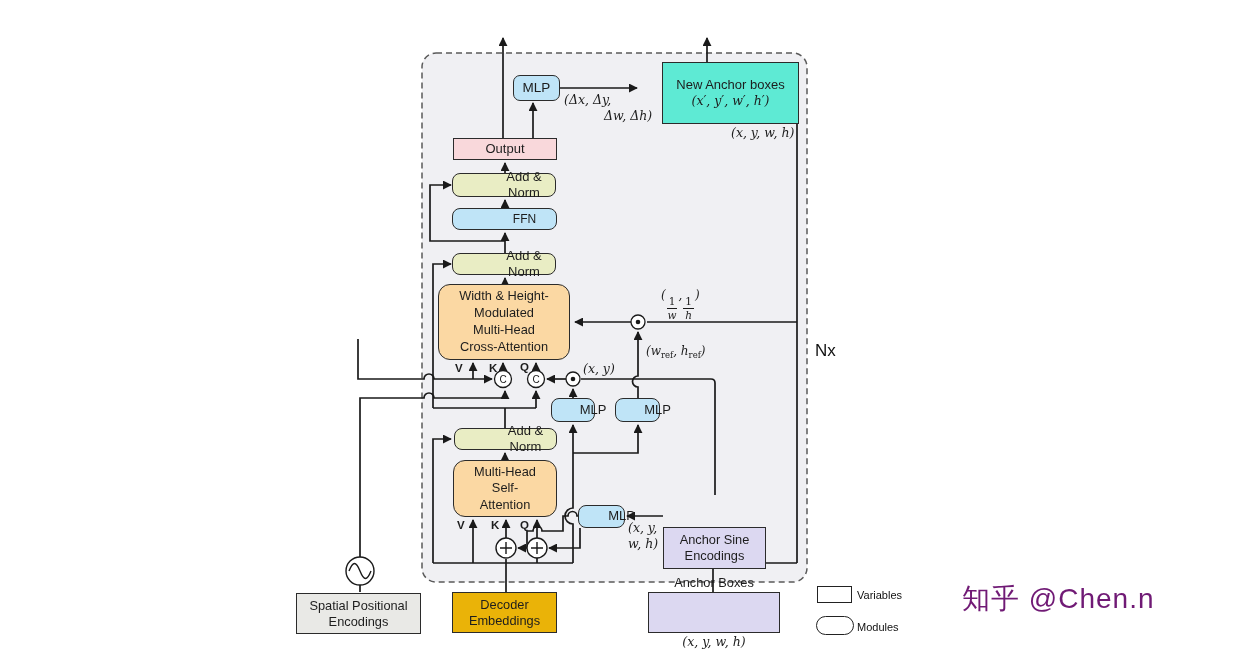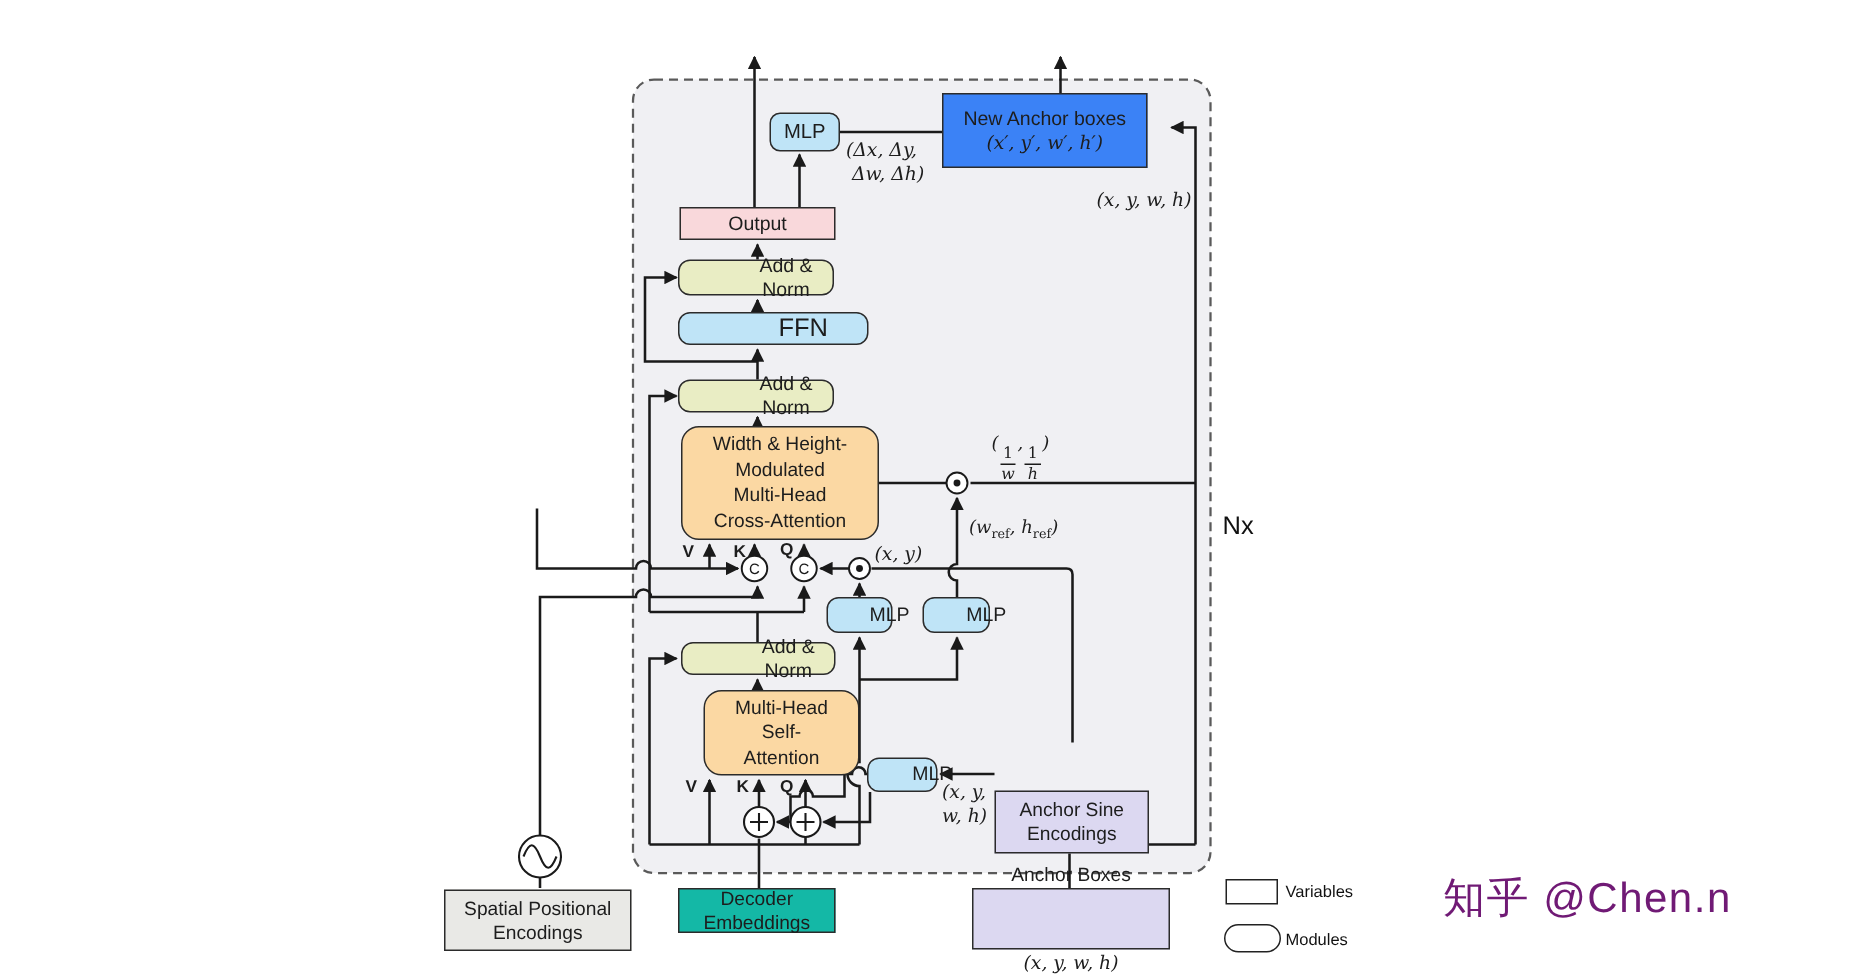--- a/index.html
+++ b/index.html
@@ -3,21 +3,21 @@
 <meta charset="utf-8">
 <style>
   html,body{margin:0;padding:0;background:#ffffff;}
   .stage{position:relative;width:1236px;height:651px;background:#ffffff;overflow:hidden;
          font-family:"Liberation Sans",sans-serif;color:#1d1d1d;}
   svg.wires{position:absolute;left:0;top:0;}
   .box{position:absolute;box-sizing:border-box;border:1.3px solid #2b2b2b;
        display:flex;flex-direction:column;align-items:center;justify-content:center;
        font-size:12.5px;line-height:1.25;text-align:center;}
   .r8{border-radius:8px;padding-left:40px;}
-  .r12{border-radius:12px;margin-left:16px;}
+  .r12{border-radius:12px;}
   .lbl{position:absolute;font-family:"DejaVu Serif",serif;font-style:italic;
        font-size:12.5px;line-height:1.3;white-space:nowrap;}
   .sans{position:absolute;font-family:"Liberation Sans",sans-serif;font-style:normal;}
   .vkq{position:absolute;font-size:11.5px;font-weight:700;font-family:"Liberation Sans",sans-serif;}
   sub.rf{font-style:normal;font-size:8.5px;}
   .frac{display:inline-flex;flex-direction:column;align-items:center;vertical-align:-6px;
         line-height:1;font-size:10.5px;margin:0 1px;}
   .frac .num{border-bottom:1px solid #1a1a1a;padding:0 2px 1px;font-style:normal;}
   .frac .den{padding-top:1px;}
   .legend-swatch{position:absolute;box-sizing:border-box;background:#ffffff;border:1.3px solid #222;}
@@ -124,34 +124,34 @@
       <path d="M349,571 C353,561 356,561 360,571 C364,581 367,581 371,571" stroke-width="1.4"></path>
       <circle cx="713" cy="555" r="13" fill="#ffffff" stroke-width="1.4"></circle>
       <path d="M703,555 C707,546 710,546 713,555 C716,564 719,564 723,555" stroke-width="1.4"></path>
     </g>
   </svg>
 
   <div class="box" style="left:513px;top:75px;width:47px;height:26px;background:#bfe4f7;border-radius:7px;font-size:13.5px;">
     <div>MLP</div>
   </div>
 
-  <div class="box" style="left:628px;top:62px;width:137px;height:50px;background:#3b82f6;font-size:13px;">
+  <div class="box" style="left:662px;top:62px;width:137px;height:62px;background:#5eead4;font-size:13px;">
     <div>New Anchor boxes</div>
     <div class="lbl" style="position:static;font-size:12.5px;">(x′, y′, w′, h′)</div>
   </div>
 
   <div class="box" style="left:453px;top:138px;width:104px;height:22px;background:#f9d8db;font-size:13px;">
     <div>Output</div>
   </div>
 
   <div class="box r8" style="left:452px;top:173px;width:104px;height:24px;background:#e9edc4;font-size:13px;">
     <div>Add &amp; Norm</div>
   </div>
 
-  <div class="box r8" style="left:452px;top:208px;width:127px;height:22px;background:#bfe4f7;font-size:17px;">
+  <div class="box r8" style="left:452px;top:208px;width:105px;height:22px;background:#bfe4f7;font-size:12px;">
     <div>FFN</div>
   </div>
 
   <div class="box r8" style="left:452px;top:253px;width:104px;height:22px;background:#e9edc4;font-size:13px;">
     <div>Add &amp; Norm</div>
   </div>
 
   <div class="box r12" style="left:438px;top:284px;width:132px;height:76px;background:#fbd8a3;font-size:12.8px;line-height:1.32;">
     <div>Width &amp; Height-</div>
     <div>Modulated</div>
@@ -185,33 +185,33 @@
   <div class="box" style="left:663px;top:495px;width:103px;height:42px;background:#dcd8f1;font-size:12.8px;margin-top:32px;">
     <div>Anchor Sine</div>
     <div>Encodings</div>
   </div>
 
   <div class="box" style="left:296px;top:593px;width:125px;height:41px;background:#e9e9e6;font-size:12.8px;">
     <div>Spatial Positional</div>
     <div>Encodings</div>
   </div>
 
-  <div class="box" style="left:452px;top:592px;width:105px;height:30px;background:#14b8a6;font-size:12.8px;">
+  <div class="box" style="left:452px;top:592px;width:105px;height:41px;background:#eab308;font-size:12.8px;">
     <div>Decoder</div>
     <div>Embeddings</div>
   </div>
 
   <div class="box" style="left:648px;top:592px;width:132px;height:41px;background:#dcd8f1;font-size:12.8px;gap:43px;">
     <div>Anchor Boxes</div>
     <div class="lbl" style="position:static;font-size:12.5px;">(x, y, w, h)</div>
   </div>
 
   <div class="lbl" style="left:564px;top:92px;">
     <div>(Δx, Δy,</div>
-    <div style="padding-left:4px;">Δw, Δh)</div>
+    <div style="padding-left:4px;margin-left:36px;">Δw, Δh)</div>
   </div>
 
   <div class="lbl" style="left:731px;top:125px;">(x, y, w, h)</div>
 
   <div class="lbl" style="left:661px;top:288px;font-size:12px;">
     <span>(</span><span class="frac">
         <span class="num">1</span>
         <span class="den">w</span>
       </span><span>,</span><span class="frac">
         <span class="num">1</span>

